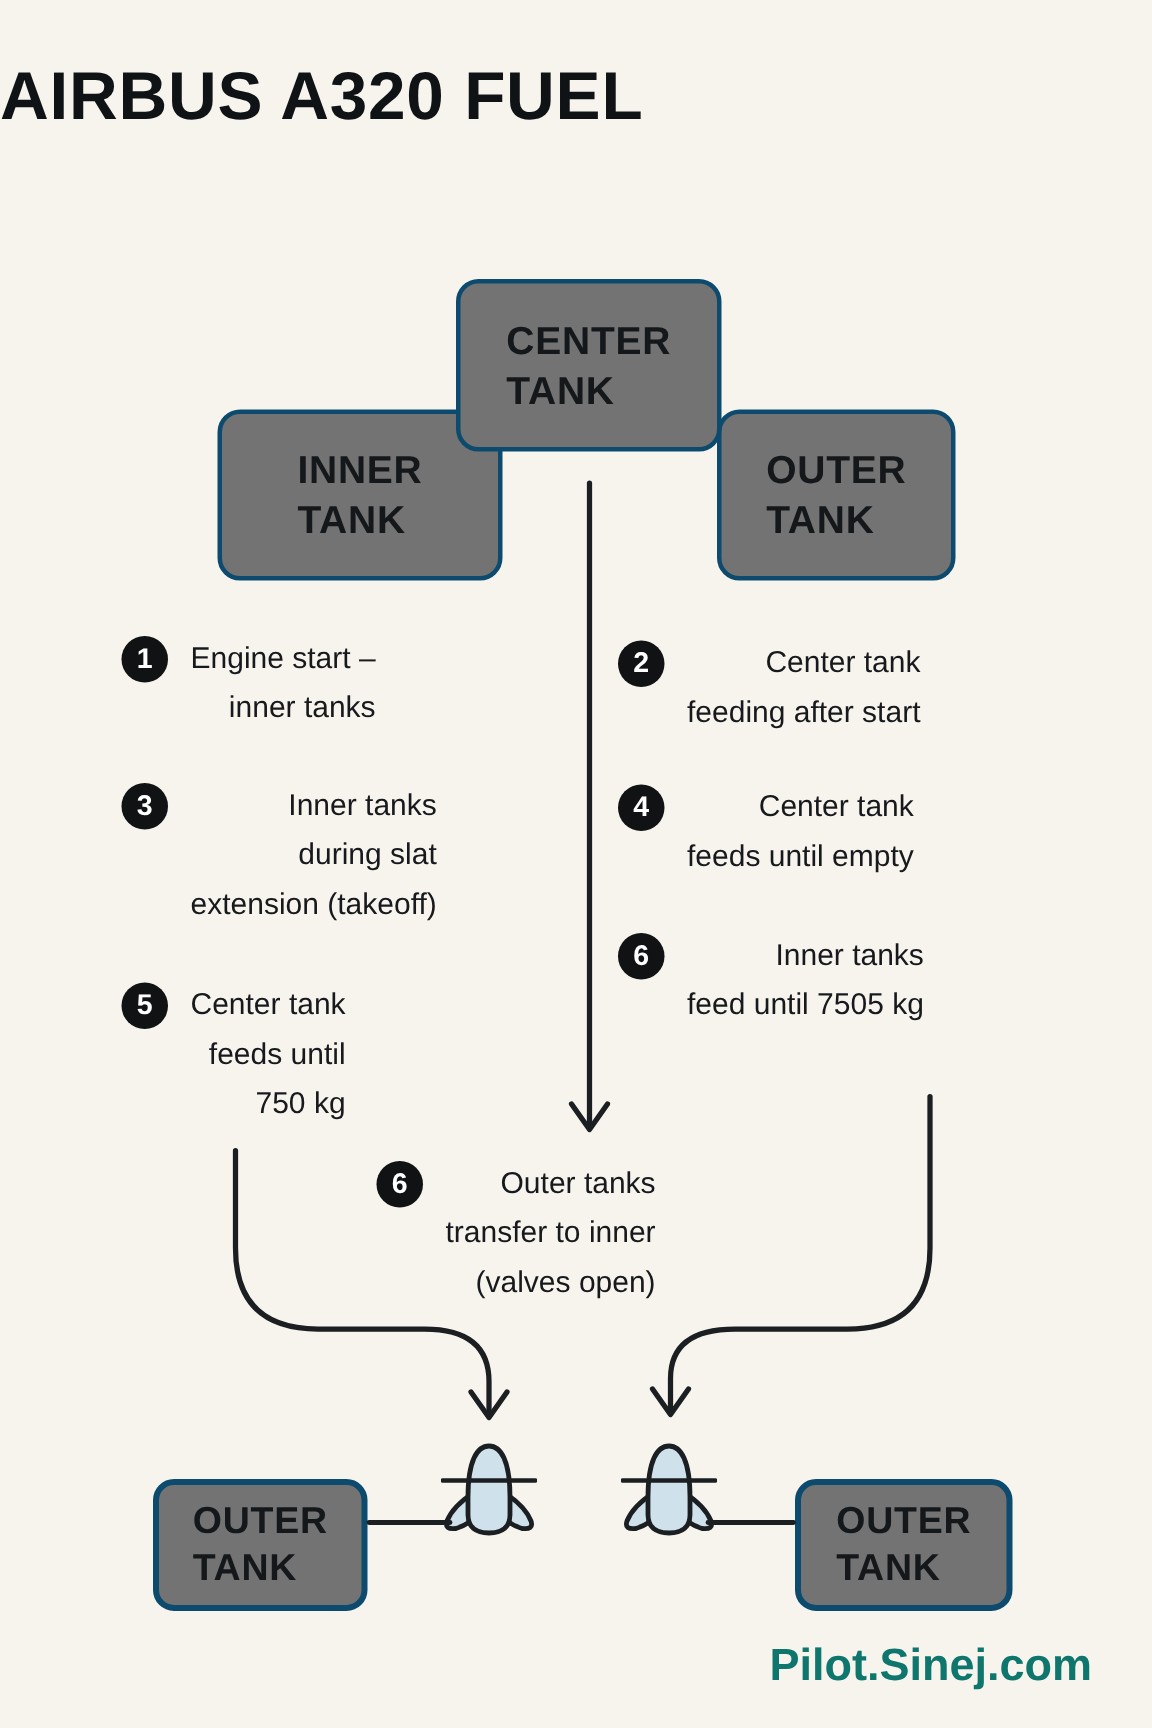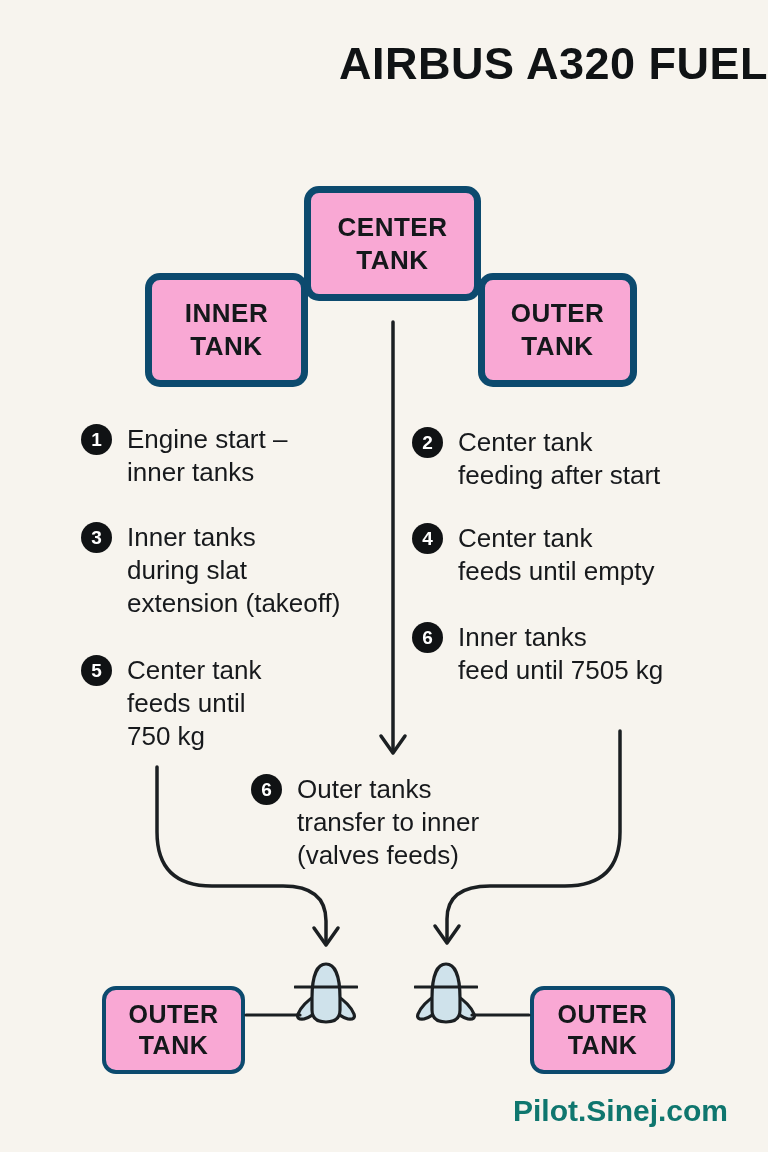--- a/index.html
+++ b/index.html
@@ -14,49 +14,48 @@
     background: #f7f4ee;
     overflow: hidden;
     color: #14181b;
   }
 
   .title {
     position: absolute;
     top: 34px;
     left: 0;
     width: 100%;
-    text-align: right;
+    text-align: left;
     font-size: 45px;
     font-weight: 800;
     line-height: 59px;
     letter-spacing: 0.5px;
     color: #101315;
   }
 
   .tank {
     position: absolute;
-    background: #f9a8d4;
-    border: 7px solid #0c4a6e;
+    background: #737373;
+    border: 3px solid #0c4a6e;
     border-radius: 15px;
     display: flex;
     align-items: center;
     justify-content: center;
-    text-align: center;
   }
   .tank-label {
     font-weight: 700;
     font-size: 26px;
     line-height: 33px;
     letter-spacing: 0.5px;
     white-space: pre-line;
     color: #14181b;
   }
 
   .tank-center { left: 304px; top: 186px; width: 177px; height: 115px; z-index: 3; }
-  .tank-inner  { left: 145px; top: 273px; width: 163px; height: 114px; z-index: 2; }
+  .tank-inner  { left: 145px; top: 273px; width: 190px; height: 114px; z-index: 2; }
   .tank-outer-top { left: 478px; top: 273px; width: 159px; height: 114px; z-index: 2; }
 
   .tank-bottom { border-width: 4px; border-radius: 14px; z-index: 2; }
   .tank-outer-bl { left: 102px; top: 986px; width: 143px; height: 88px; }
   .tank-outer-br { left: 530px; top: 986px; width: 145px; height: 88px; }
   .tank-bottom .tank-label { font-size: 25px; line-height: 31px; }
 
   .step {
     position: absolute;
     display: flex;
@@ -72,24 +71,25 @@
     border-radius: 50%;
     background: #101214;
     color: #ffffff;
     font-size: 19px;
     font-weight: 700;
     display: flex;
     align-items: center;
     justify-content: center;
   }
   .step-text {
-    font-size: 26px;
+    font-size: 20px;
     line-height: 33px;
     white-space: pre-line;
     color: #17191c;
+    text-align: right;
   }
 
   .step-1 { left: 81px;  top: 423px; }
   .step-2 { left: 412px; top: 426px; }
   .step-3 { left: 81px;  top: 521px; }
   .step-4 { left: 412px; top: 522px; }
   .step-6r { left: 412px; top: 621px; }
   .step-5 { left: 81px;  top: 654px; }
   .step-6m { left: 251px; top: 773px; }
 
@@ -171,21 +171,21 @@
   <div class="step step-5">
     <div class="badge">5</div>
     <div class="step-text">Center tank
 feeds until
 750 kg</div>
   </div>
   <div class="step step-6m">
     <div class="badge">6</div>
     <div class="step-text">Outer tanks
 transfer to inner
-(valves feeds)</div>
+(valves open)</div>
   </div>
 
   <div class="tank tank-bottom tank-outer-bl">
     <div class="tank-label">OUTER
 TANK</div>
   </div>
   <div class="tank tank-bottom tank-outer-br">
     <div class="tank-label">OUTER
 TANK</div>
   </div>

